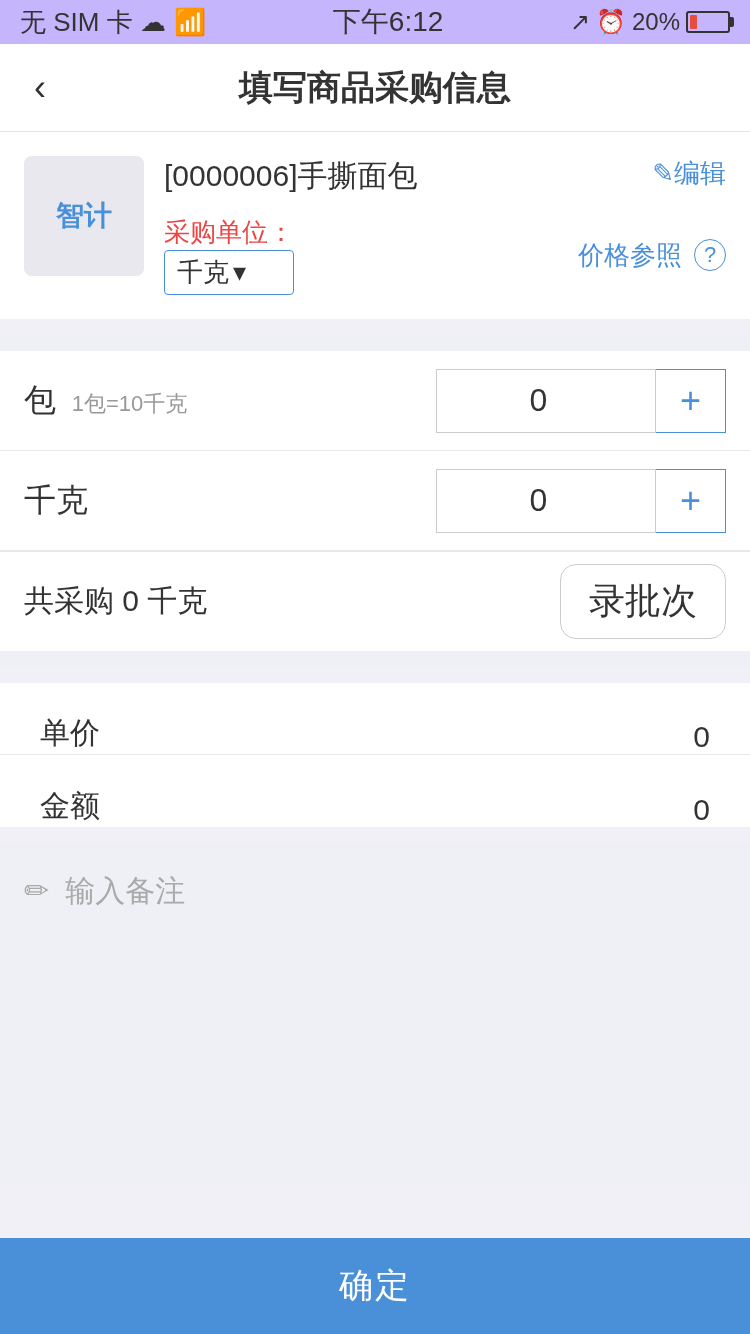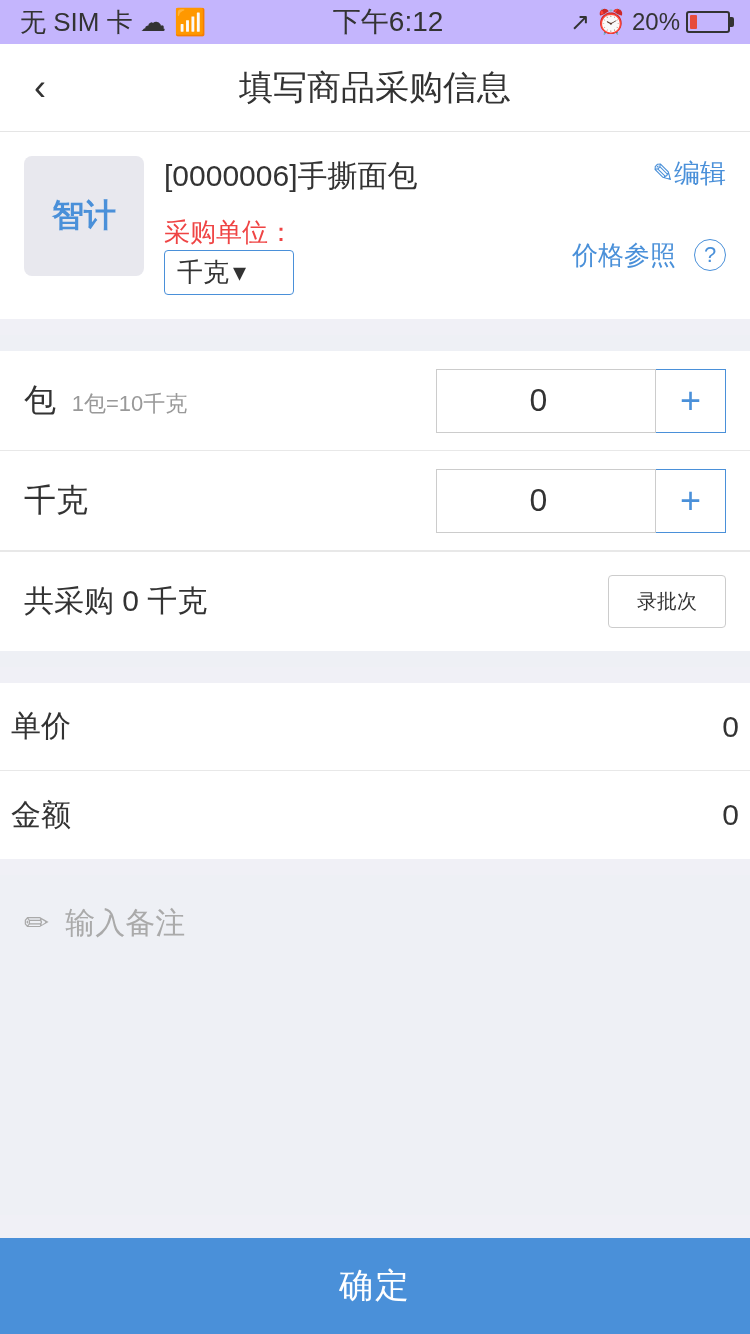--- a/index.html
+++ b/index.html
@@ -68,21 +68,21 @@
     .nav-back {
       position: absolute;
       left: 24px;
       font-size: 36px;
       color: #333;
       cursor: pointer;
       padding: 10px;
     }
     .nav-title {
       font-size: 34px;
-      font-weight: 400;
+      font-weight: 700;
       color: #333;
     }
 
     
     .product-card {
       background: #fff;
       padding: 24px 24px 24px 24px;
       margin-bottom: 16px;
       display: flex;
       align-items: flex-start;
@@ -91,21 +91,21 @@
     .product-image {
       width: 120px;
       height: 120px;
       background: #e8e8ee;
       border-radius: 8px;
       flex-shrink: 0;
       display: flex;
       align-items: center;
       justify-content: center;
       color: #4a90d9;
-      font-size: 32px;
+      font-size: 28px;
       font-weight: bold;
     }
     .product-info { flex: 1; }
     .product-name-row {
       display: flex;
       justify-content: space-between;
       align-items: flex-start;
       margin-bottom: 18px;
     }
     .product-name {
@@ -137,21 +137,21 @@
       display: flex;
       align-items: center;
       gap: 4px;
       cursor: pointer;
     }
     .price-ref {
       font-size: 26px;
       color: #4a90d9;
       display: flex;
       align-items: center;
-      gap: 18px;
+      gap: 12px;
       cursor: pointer;
     }
 
     
     .section-divider {
       height: 16px;
       background: #eef0f5;
     }
 
     
@@ -207,37 +207,37 @@
       padding: 0 24px;
       height: 100px;
       border-top: 1px solid #e8e8e8;
       gap: 25px;
     }
     .total-text { font-size: 30px; color: #333; }
     .batch-btn {
       border: 1px solid #ccc;
       background: #fff;
       padding: 12px 28px;
-      font-size: 20px;
-      color: #333;
-      border-radius: 4px;
+      font-size: 36px;
+      color: #333;
+      border-radius: 16px;
       cursor: pointer;
     }
 
     
     .info-section {
       background: #fff;
       margin-top: 16px;
     }
     .info-row {
       display: flex;
-      align-items: center;
-      justify-content: space-between;
-      padding: 0 11px;
-      height: 88px;
+      align-items: flex-end;
+      justify-content: space-between;
+      padding: 0 40px;
+      height: 72px;
       border-bottom: 1px solid #e8e8e8;
     }
     .info-row:last-child { border-bottom: none; }
     .info-label { font-size: 30px; color: #333; }
     .info-value { font-size: 30px; color: #333; }
 
     
     .notes-section {
       background: #eef0f5;
       padding: 28px 24px;

